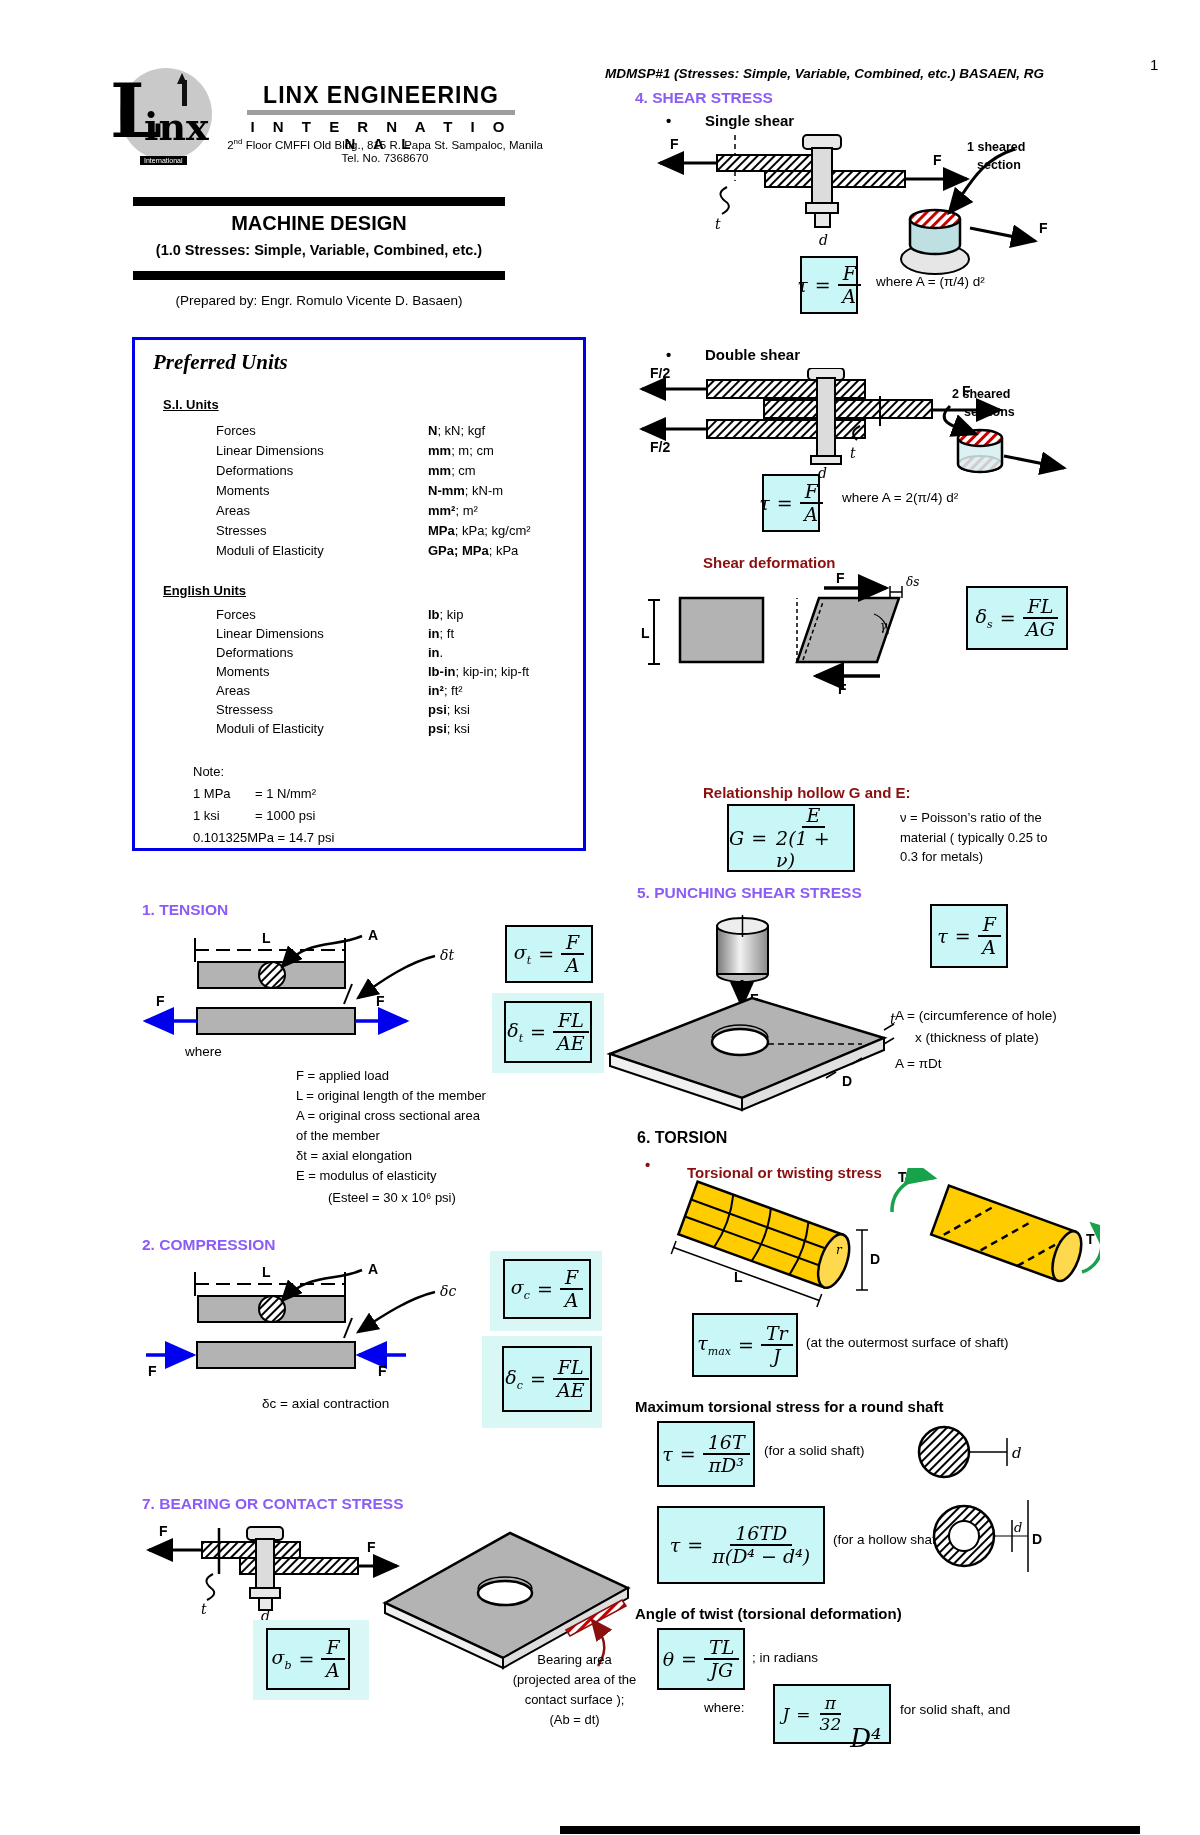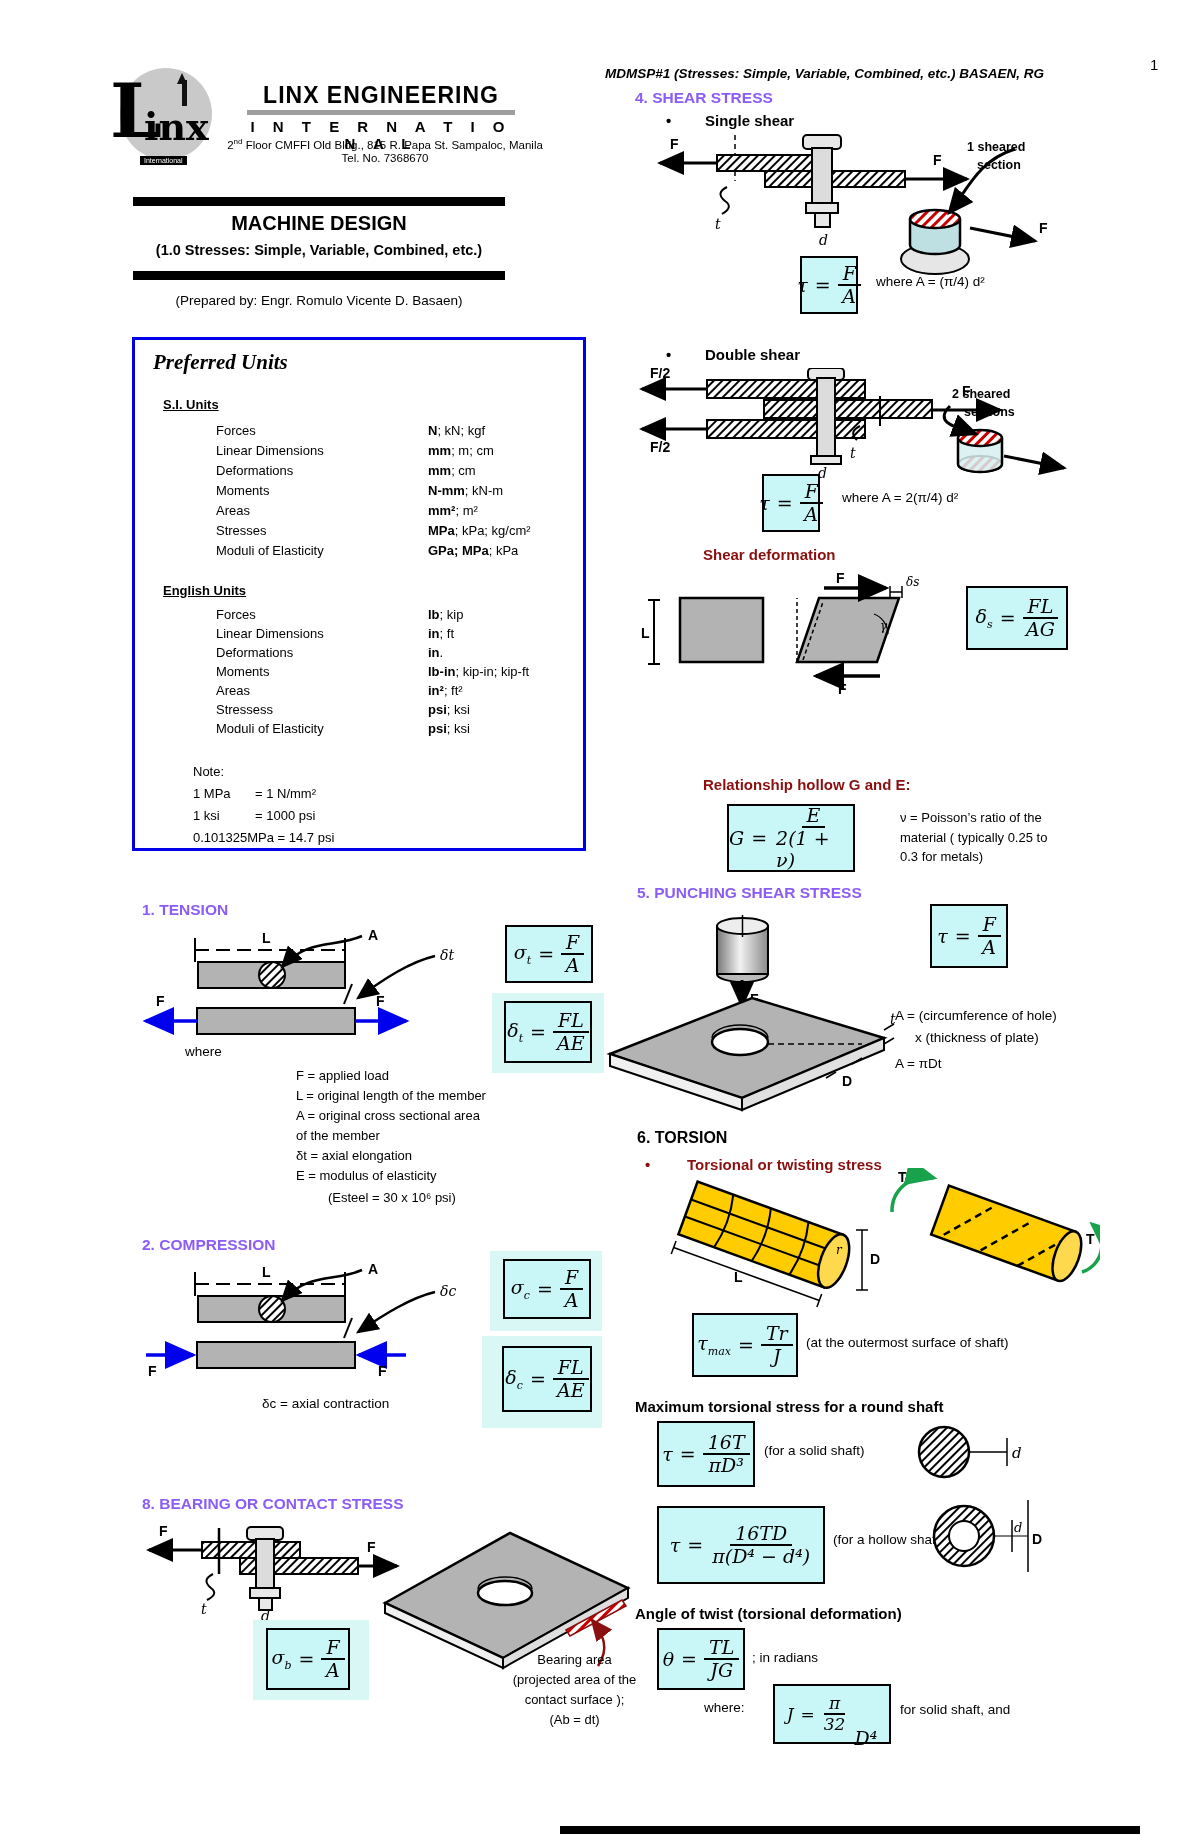--- a/index.html
+++ b/index.html
@@ -3,41 +3,41 @@
 <meta charset="utf-8">
 <style>
   html,body{margin:0;padding:0;background:#888;}
   .page{position:relative;width:1200px;height:1835px;background:#ffffff;margin:0 auto;
         font-family:"Liberation Sans",sans-serif;color:#000;overflow:hidden;}
   .abs{position:absolute;}
   .ctr{text-align:center;}
   .bar{background:#000;}
   .hd{color:#8b5cf6;font-weight:bold;font-size:15.5px;}
   .hk{color:#000;font-weight:bold;font-size:15px;}
-  .sub-hd{color:#8a1010;font-weight:bold;font-size:15px;}
+  .sub-hd{color:#8a1010;font-weight:bold;font-size:15px;margin-top:8px;}
   .bullet-dot{font-size:15px;font-weight:bold;}
   .t13{font-size:13px;line-height:20px;margin-left:40px;}
   .t135{font-size:13.5px;}
   .it{font-style:italic;font-weight:bold;}
   .company{font-size:23px;font-weight:bold;letter-spacing:1px;}
   .intl{font-size:15px;font-weight:bold;letter-spacing:7px;}
   .addr{font-size:11.5px;}
   .graybar{background:#9e9e9e;}
   .pu-box{border:3px solid #0000e8;}
   .pu-head{font-family:"Liberation Serif",serif;font-style:italic;font-weight:bold;font-size:21px;}
   .u-sect{font-size:13px;font-weight:bold;text-decoration:underline;}
   .u-row{left:81px;width:440px;display:flex;font-size:13px;}
   .u-label{width:212px;}
   .fbox{background:#c9f6f6;border:2px solid #000;display:flex;align-items:center;justify-content:center;
         gap:7px;font-family:"DejaVu Serif",serif;font-style:italic;font-size:19px;box-sizing:border-box;}
   .fbox .frac{display:inline-flex;flex-direction:column;align-items:center;line-height:1.12;}
   .fbox .num{border-bottom:2px solid #000;padding:0 5px;}
   .fbox .den{padding:0 2px;}
   .fsub{font-size:11px;font-style:italic;}
-  .fsuf{font-size:19px;margin-top:48px;}
+  .fsuf{font-size:26px;margin-top:48px;}
   .halo{background:#d9f8f5;}
   .svgl{font-family:"Liberation Sans",sans-serif;font-weight:bold;font-size:14px;}
   .svgs{font-family:"Liberation Sans",sans-serif;font-weight:bold;font-size:12.5px;}
   .svgi{font-family:"DejaVu Serif",serif;font-style:italic;font-size:14px;}
   .note-line{font-size:13px;line-height:19.5px;}
   sup{font-size:8px;}
 </style>
 </head>
 <body>
 
@@ -244,21 +244,21 @@
   <div class="abs fbox" style="left:502px;top:1346px;width:90px;height:66px">
     <span><span>δ</span><sub class="fsub">c</sub></span>
     <span>=</span>
     <span class="frac">
         <span class="num">FL</span>
         <span class="den">AE</span>
       </span>
   </div>
   <div class="abs t135" style="left:262px;top:1396px">δc = axial contraction</div>
 
-  <div class="abs hd" style="left:142px;top:1495px">8. BEARING OR CONTACT STRESS</div>
+  <div class="abs hd" style="left:142px;top:1495px">7. BEARING OR CONTACT STRESS</div>
   <svg class="abs" style="left:135px;top:1522px" width="280" height="100">
     <rect x="67" y="20" width="98" height="16" fill="url(#hatch)" stroke="#000" stroke-width="2"></rect>
     <rect x="105" y="36" width="118" height="16" fill="url(#hatch)" stroke="#000" stroke-width="2"></rect>
     <rect x="112" y="5" width="36" height="13" rx="4" fill="#e8e8e8" stroke="#000" stroke-width="2"></rect>
     <rect x="121" y="17" width="18" height="50" fill="#dcdcdc" stroke="#000" stroke-width="2"></rect>
     <rect x="115" y="66" width="30" height="10" fill="#e8e8e8" stroke="#000" stroke-width="2"></rect>
     <rect x="124" y="76" width="13" height="12" fill="#e8e8e8" stroke="#000" stroke-width="2"></rect>
     <line x1="67" y1="28" x2="14" y2="28" stroke="#000" stroke-width="3" marker-end="url(#mK)"></line>
     <text x="24" y="14" class="svgl">F</text>
     <line x1="223" y1="44" x2="262" y2="44" stroke="#000" stroke-width="3" marker-end="url(#mK)"></line>

